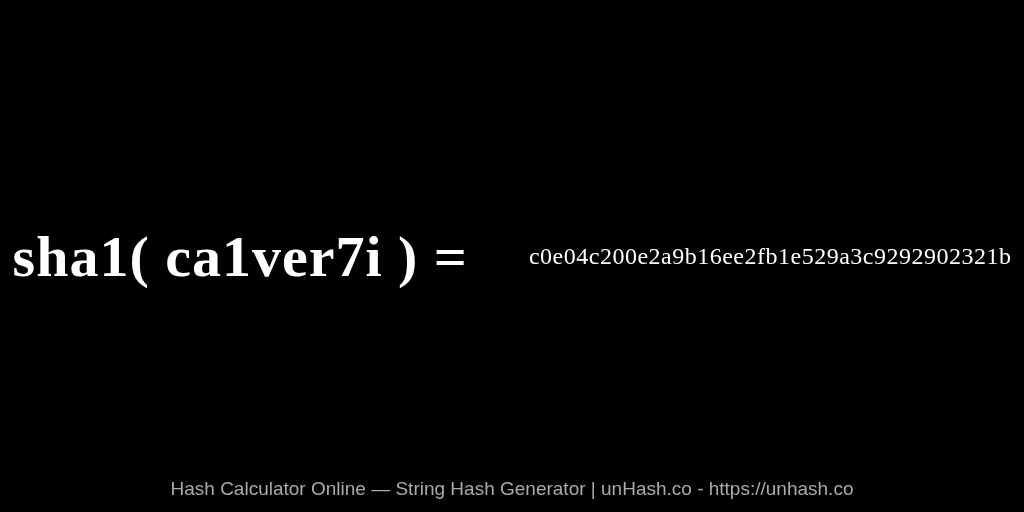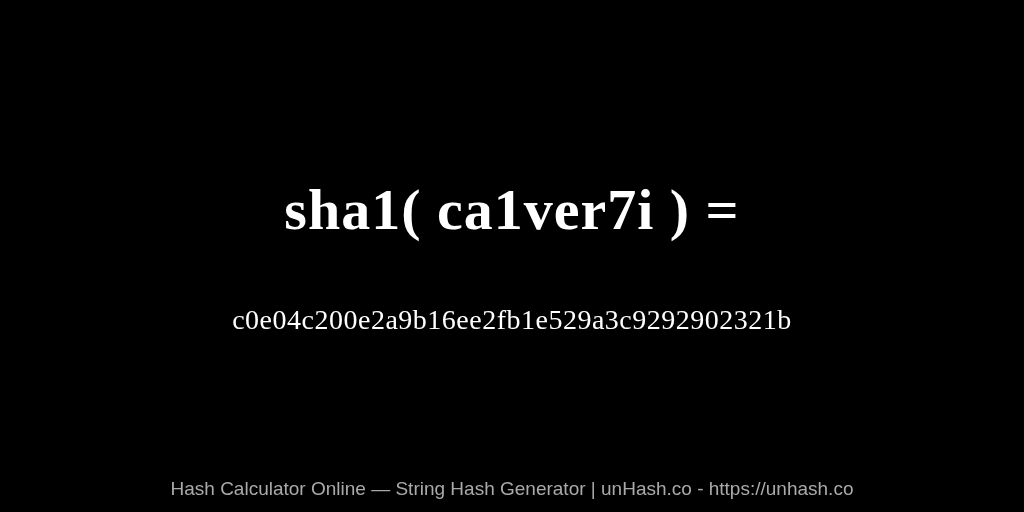--- a/index.html
+++ b/index.html
@@ -15,34 +15,33 @@
       flex-direction: column;
       justify-content: center;
       align-items: center;
       font-family: Georgia, 'Times New Roman', serif;
       color: #ffffff;
       position: relative;
       overflow: hidden;
     }
     .main-content {
       display: flex;
-      flex-direction: column;
       justify-content: center;
       align-items: center;
       flex: 1;
       gap: 61px;
     }
     .hash-title {
       font-size: 58px;
       font-weight: bold;
       color: #ffffff;
       letter-spacing: 1px;
     }
     .hash-value {
-      font-size: 28px;
+      font-size: 24px;
       color: #ffffff;
       letter-spacing: 0.5px;
     }
     .footer {
       position: absolute;
       bottom: 12px;
       left: 0;
       right: 0;
       text-align: center;
       font-size: 19px;

